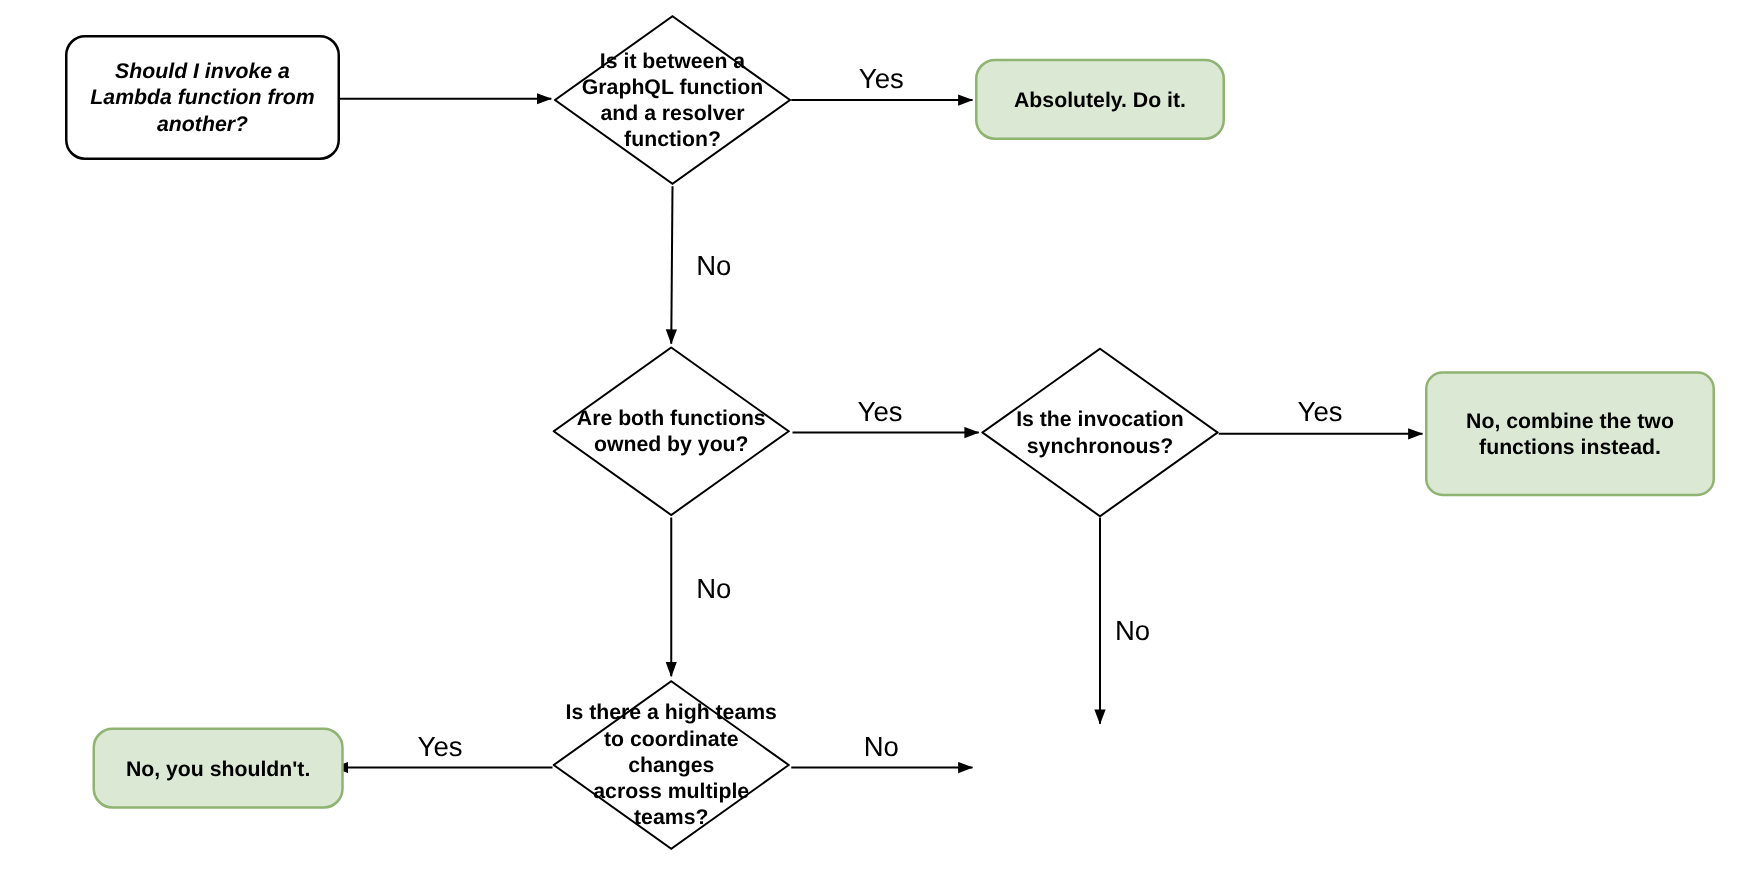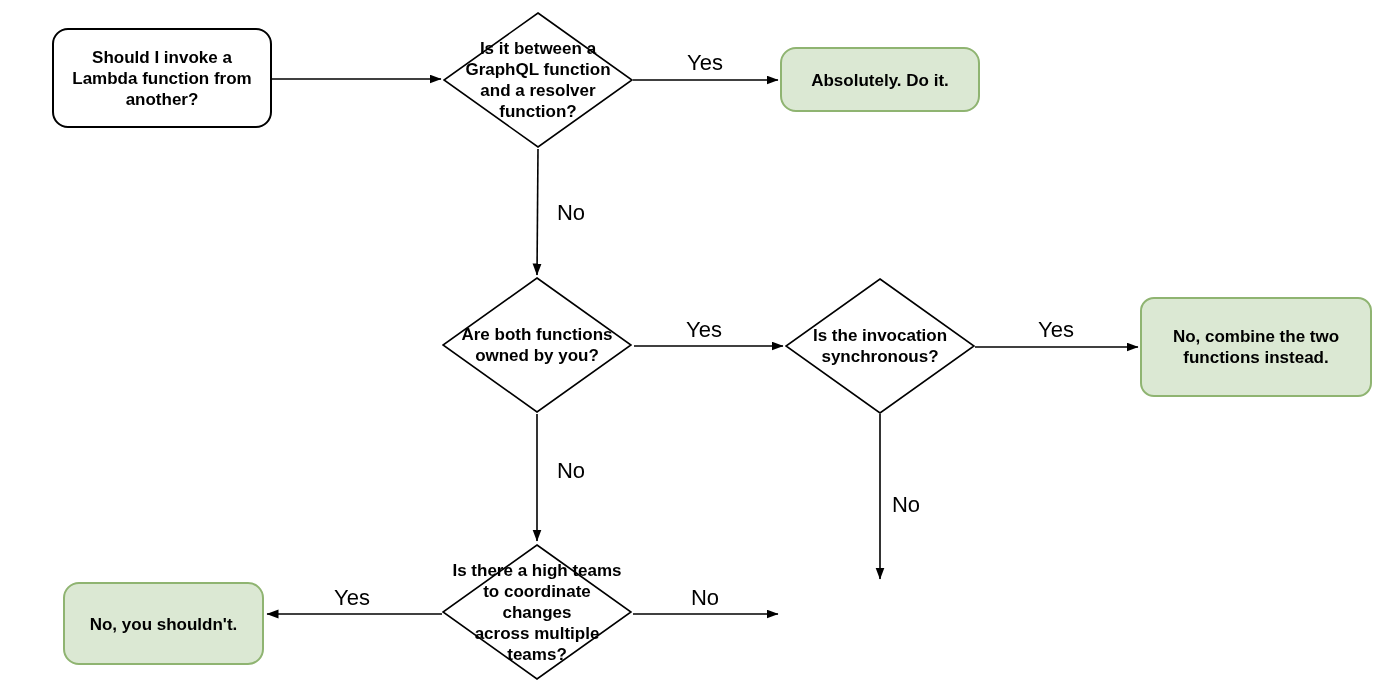--- a/index.html
+++ b/index.html
@@ -71,21 +71,21 @@
     <line x1="633" y1="80" x2="778" y2="80" marker-end="url(#arrow)"></line>
     <line x1="538" y1="149" x2="537" y2="275" marker-end="url(#arrow)"></line>
     <line x1="634" y1="346" x2="783" y2="346" marker-end="url(#arrow)"></line>
     <line x1="537" y1="414" x2="537" y2="541" marker-end="url(#arrow)"></line>
     <line x1="975" y1="347" x2="1138" y2="347" marker-end="url(#arrow)"></line>
     <line x1="880" y1="414" x2="880" y2="579" marker-end="url(#arrow)"></line>
     <line x1="442" y1="614" x2="267" y2="614" marker-end="url(#arrow)"></line>
     <line x1="633" y1="614" x2="778" y2="614" marker-end="url(#arrow)"></line>
   </svg>
 
-  <div class="node start-box" style="left:52px; top:28px; width:220px; height:100px;">
+  <div class="node start-box" style="left:52px; top:28px; width:220px; height:100px;font-style:italic;">
     <div class="node-label">
       <span>Should I invoke a</span>
       <span>Lambda function from</span>
       <span>another?</span>
     </div>
   </div>
 
   <div class="node" style="left:443px; top:12px; width:190px; height:136px;">
     <svg class="diamond-shape" width="190" height="136" viewBox="0 0 190 136">
       <polygon points="95,1 189,68 95,135 1,68"></polygon>
@@ -135,21 +135,21 @@
     </svg>
     <div class="node-label">
       <span>Is there a high teams</span>
       <span>to coordinate</span>
       <span>changes</span>
       <span>across multiple</span>
       <span>teams?</span>
     </div>
   </div>
 
-  <div class="node result-box" style="left:63px; top:582px; width:201px; height:83px;">
+  <div class="node result-box" style="left:74px; top:582px; width:201px; height:65px;">
     <div class="node-label">No, you shouldn't.</div>
   </div>
 
 
   <div class="edge-label" style="left:705px; top:63px;">Yes</div>
   <div class="edge-label" style="left:571px; top:213px;">No</div>
   <div class="edge-label" style="left:704px; top:330px;">Yes</div>
   <div class="edge-label" style="left:571px; top:471px;">No</div>
   <div class="edge-label" style="left:1056px; top:330px;">Yes</div>
   <div class="edge-label" style="left:906px; top:505px;">No</div>

